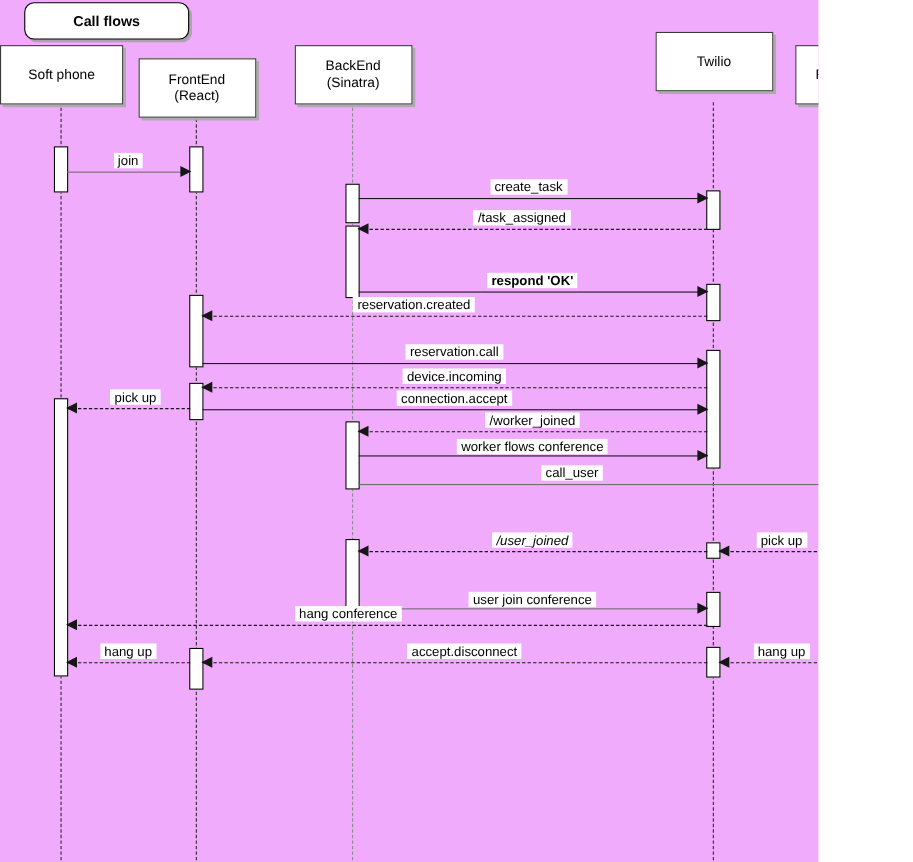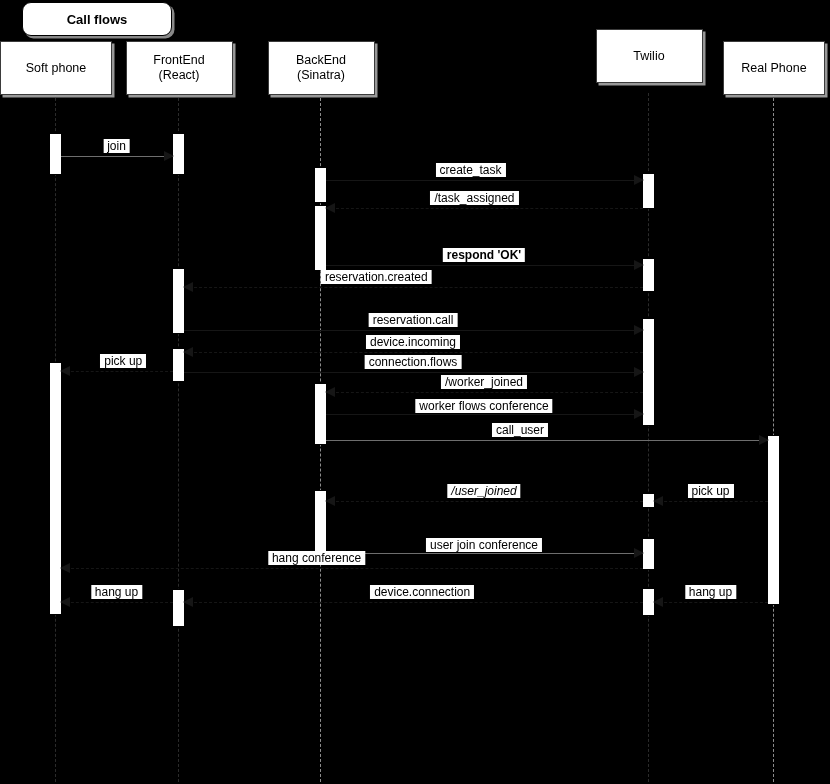--- a/index.html
+++ b/index.html
@@ -1,17 +1,17 @@
 <!DOCTYPE html>
 <html><head>
 <meta charset="utf-8">
 <style>
   html,body{margin:0;padding:0;background:#ffffff;}
   body{font-family:"Liberation Sans",sans-serif;}
-  #canvas{position:relative;width:830px;height:784px;background:#000000;overflow:hidden;}
+  #canvas{position:relative;width:744px;height:784px;background:#f0abfc;overflow:hidden;}
 
   
   .title-box{
     position:absolute;background:#ffffff;border:1.6px solid #000;border-radius:9px;
     display:flex;align-items:center;justify-content:center;
     font-weight:bold;font-size:13px;color:#000;
     box-shadow:2.5px 2.5px 0 0 rgba(160,160,160,0.85);
   }
 
   
@@ -60,21 +60,21 @@
       <div class="lifeline grey" style="left: 320px; top: 93px; height: 689px;"></div>
       <div class="lifeline" style="left: 648px; top: 93px; height: 689px;"></div>
       <div class="lifeline grey" style="left: 773px; top: 93px; height: 689px;"></div>
     </div>
   <div id="actors-layer">
       <div class="actor-box" style="left: 0px; top: 41px; width: 110px; height: 52px;">
         <div>
           <span>Soft phone</span>
         </div>
       </div>
-      <div class="actor-box" style="left: 125.5px; top: 41px; width: 105px; height: 52px;">
+      <div class="actor-box" style="left: 125.5px; top: 53px; width: 105px; height: 52px;">
         <div>
           <span>FrontEnd</span>
           <span>(React)</span>
         </div>
       </div>
       <div class="actor-box" style="left: 267.5px; top: 41px; width: 105px; height: 52px;">
         <div>
           <span>BackEnd</span>
           <span>(Sinatra)</span>
         </div>
@@ -111,21 +111,21 @@
     </div>
   <div id="messages-layer">
       <div class="msg solid grey" style="left: 60.5px; width: 112px; top: 156px;">
         <div class="line"></div>
         <div class="head right"></div>
         <div class="label" style="left: 56px;">join</div>
       </div>
       <div class="msg solid" style="left: 325.5px; width: 317px; top: 180px;">
         <div class="line"></div>
         <div class="head right"></div>
-        <div class="label" style="left: 145px;">create_task</div>
+        <div class="label" style="left: 155px;">create_task</div>
       </div>
       <div class="msg dashed" style="left: 325.5px; width: 317px; top: 208px;">
         <div class="line"></div>
         <div class="head left"></div>
         <div class="label" style="left: 148.99px;">/task_assigned</div>
       </div>
       <div class="msg solid" style="left: 325.5px; width: 317px; top: 265px;">
         <div class="line"></div>
         <div class="head right"></div>
         <div class="label" style="left: 158.5px; font-weight: bold;">respond 'OK'</div>
@@ -141,21 +141,21 @@
         <div class="label" style="left: 229.5px;">reservation.call</div>
       </div>
       <div class="msg dashed" style="left: 183.5px; width: 459px; top: 352px;">
         <div class="line"></div>
         <div class="head left"></div>
         <div class="label" style="left: 229.5px;">device.incoming</div>
       </div>
       <div class="msg solid" style="left: 183.5px; width: 459px; top: 372px;">
         <div class="line"></div>
         <div class="head right"></div>
-        <div class="label" style="left: 229.5px;">connection.flows</div>
+        <div class="label" style="left: 229.5px;">connection.accept</div>
       </div>
       <div class="msg dashed" style="left: 60.5px; width: 112px; top: 371px;">
         <div class="line"></div>
         <div class="head left"></div>
         <div class="label" style="left: 62.72px;">pick up</div>
       </div>
       <div class="msg dashed" style="left: 325.5px; width: 317px; top: 392px;">
         <div class="line"></div>
         <div class="head left"></div>
         <div class="label" style="left: 158.5px;">/worker_joined</div>
@@ -186,21 +186,21 @@
         <div class="label" style="left: 158.5px; top: -15px;">user join conference</div>
       </div>
       <div class="msg dashed" style="left: 60.5px; width: 582px; top: 568px;">
         <div class="line"></div>
         <div class="head left"></div>
         <div class="label" style="left: 256.08px;">hang conference</div>
       </div>
       <div class="msg dashed" style="left: 183.5px; width: 459px; top: 602px;">
         <div class="line"></div>
         <div class="head left"></div>
-        <div class="label" style="left: 238.68px;">device.connection</div>
+        <div class="label" style="left: 238.68px;">accept.disconnect</div>
       </div>
       <div class="msg dashed" style="left: 60.5px; width: 112px; top: 602px;">
         <div class="line"></div>
         <div class="head left"></div>
         <div class="label" style="left: 56px;">hang up</div>
       </div>
       <div class="msg dashed" style="left: 653.5px; width: 114px; top: 602px;">
         <div class="line"></div>
         <div class="head left"></div>
         <div class="label" style="left: 57px;">hang up</div>

